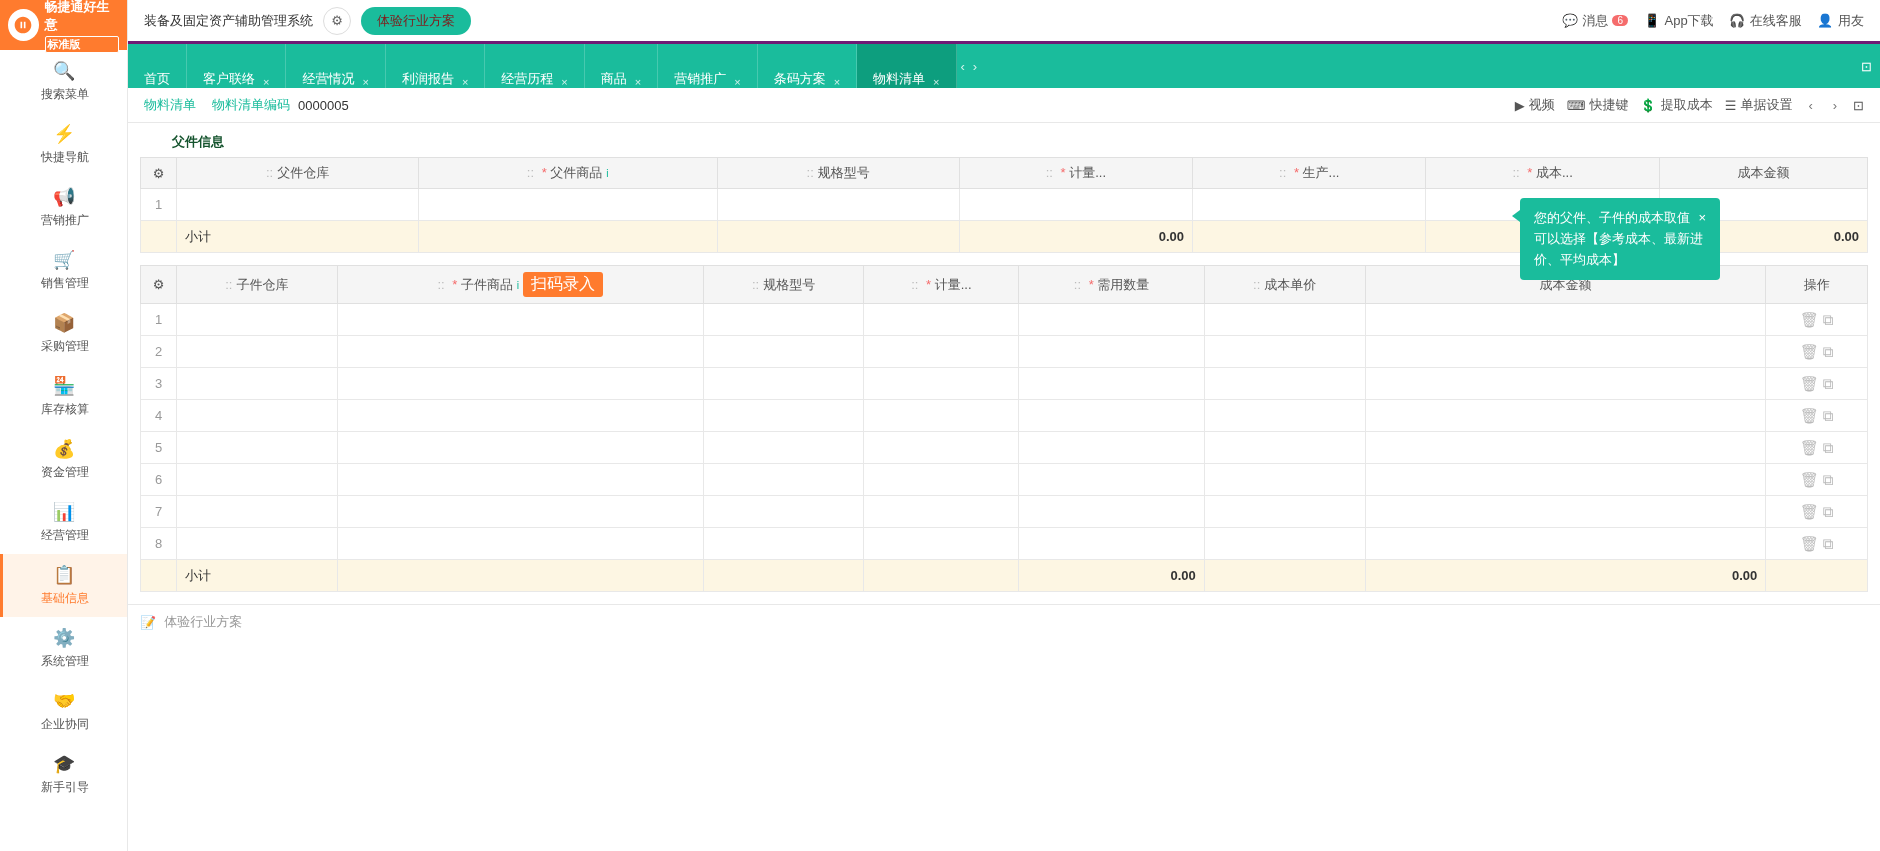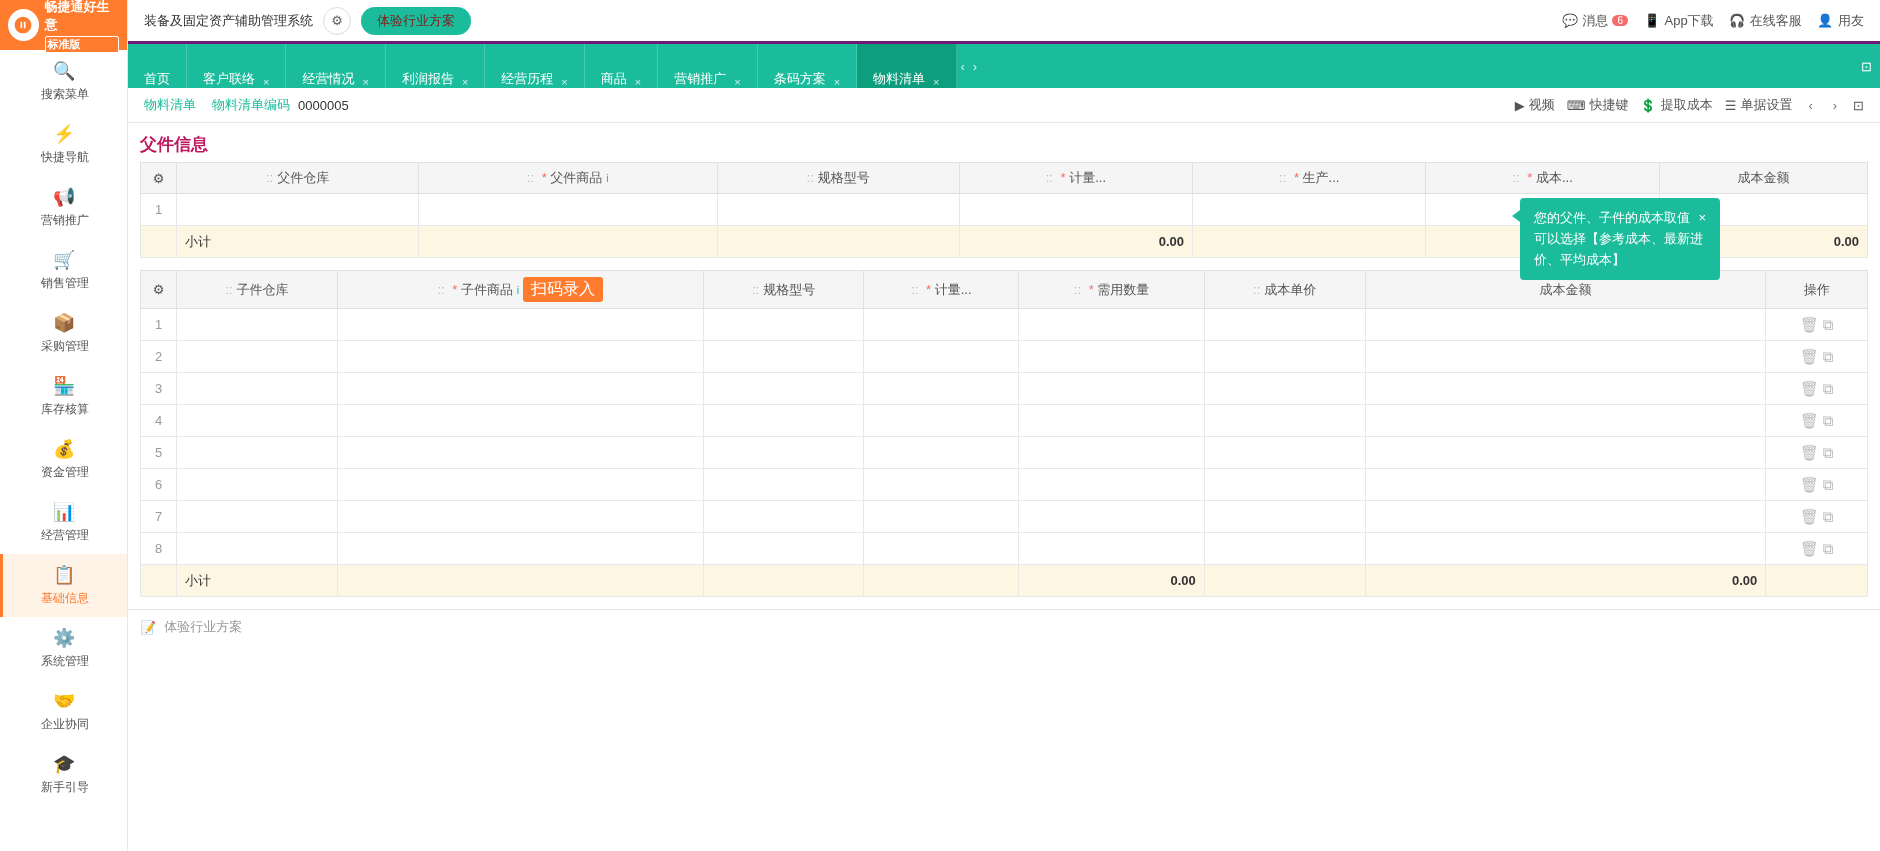--- a/index.html
+++ b/index.html
@@ -40,21 +40,21 @@
     
     .breadcrumb-bar { display: flex; align-items: center; padding: 8px 16px; border-bottom: 1px solid #e8e8e8; gap: 8px; background: #fff; }
     .breadcrumb-item { color: #1abc9c; cursor: pointer; font-size: 13px; }
     .breadcrumb-sep { color: #999; }
     .breadcrumb-code { color: #333; font-size: 13px; }
     .breadcrumb-actions { margin-left: auto; display: flex; align-items: center; gap: 12px; }
     .breadcrumb-action-btn { display: flex; align-items: center; gap: 4px; color: #555; cursor: pointer; font-size: 12px; }
 
     
     .section { padding: 0 12px 12px; }
-    .section-title { font-size: 17px; color: #be185d; font-weight: bold; padding: 10px 0 6px; }
+    .section-title { font-size: 13px; color: #14532d; font-weight: bold; padding: 10px 0 6px; margin-left: 32px; }
 
     
     .data-table { width: 100%; border-collapse: collapse; border: 1px solid #e8e8e8; }
     .data-table th { background: #f5f5f5; border: 1px solid #e0e0e0; padding: 6px 8px; color: #555; font-weight: normal; white-space: nowrap; }
     .data-table td { border: 1px solid #e8e8e8; padding: 4px 8px; height: 32px; }
     .data-table .subtotal-row td { background: #fdf6e3; color: #333; }
     .col-required { color: #f56c6c; }
     .col-info { color: #1abc9c; font-size: 11px; }
     .th-drag { color: #bbb; cursor: col-resize; margin-right: 4px; }
     .scan-btn { background: #ff7b2e; color: #fff; border: none; border-radius: 3px; padding: 2px 8px; cursor: pointer; font-size: 16px; }

